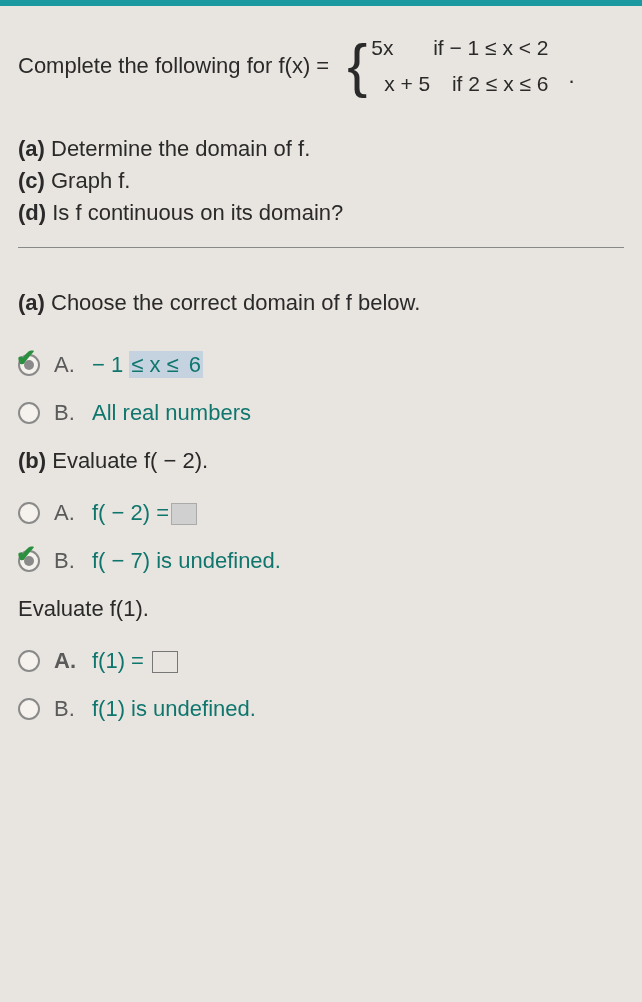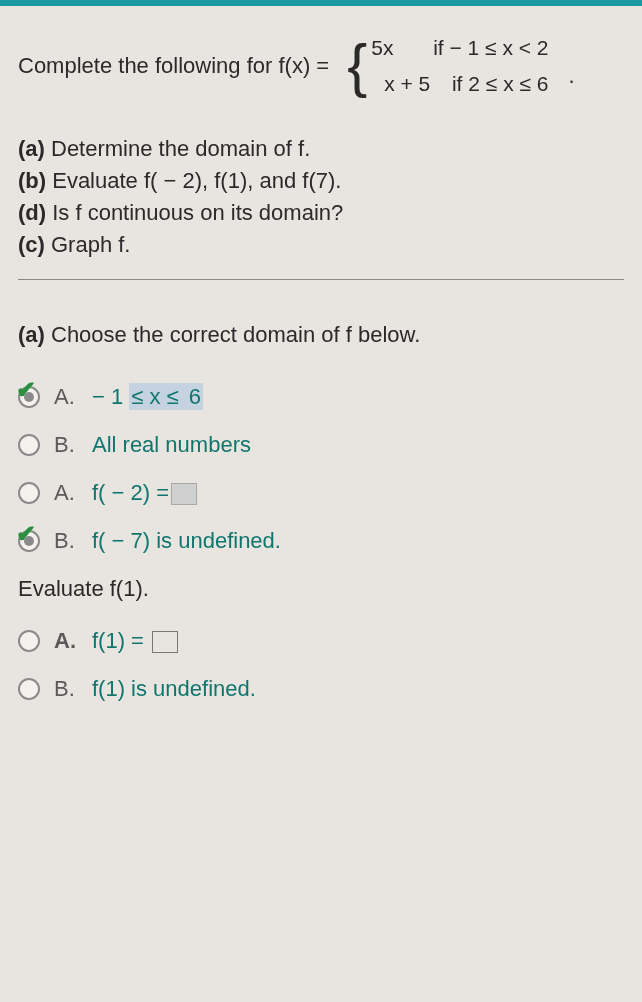--- a/index.html
+++ b/index.html
@@ -157,23 +157,22 @@
           <span style="display:inline-block;width:10px"></span>
           <span>if  2 ≤ x ≤ 6</span>
         </div>
       </div>
     </div>
     <span style="margin-left:8px;align-self:flex-end;margin-bottom:12px">.</span>
   </div>
 
   <div class="sub-questions">
     <div><span class="part-label">(a) </span><span>Determine the domain of f.</span></div>
-    <div><span class="part-label">(b) </span><span>Evaluate f( − 2), f(1), and f(7).</span></div>
+    <div><span class="part-label">(c) </span><span>Graph f.</span></div>
     <div><span class="part-label">(d) </span><span>Is f continuous on its domain?</span></div>
-    <div><span class="part-label">(c) </span><span>Graph f.</span></div>
   </div>
 
   <hr class="divider">
 
   <div class="prompt">
     <span class="part-label">(a) </span><span>Choose the correct domain of f below.</span>
   </div>
 
   <div class="option-row">
     <div class="radio selected">
@@ -184,20 +183,23 @@
       <span>− 1 </span><span class="highlight">≤ x ≤</span><span class="highlight"> 6</span>
     </span>
   </div>
 
   <div class="option-row">
     <div class="radio"></div>
     <span class="option-letter">B.</span>
     <span class="option-text">All real numbers</span>
   </div>
 
+  <div class="prompt section-spacing">
+    <span class="part-label">(b) </span><span>Evaluate f( − 2).</span>
+  </div>
 
   <div class="option-row">
     <div class="radio"></div>
     <span class="option-letter">A.</span>
     <span class="option-text">
       <span>f( − 2) =</span><span class="answer-box"></span>
     </span>
   </div>
 
   <div class="option-row">

